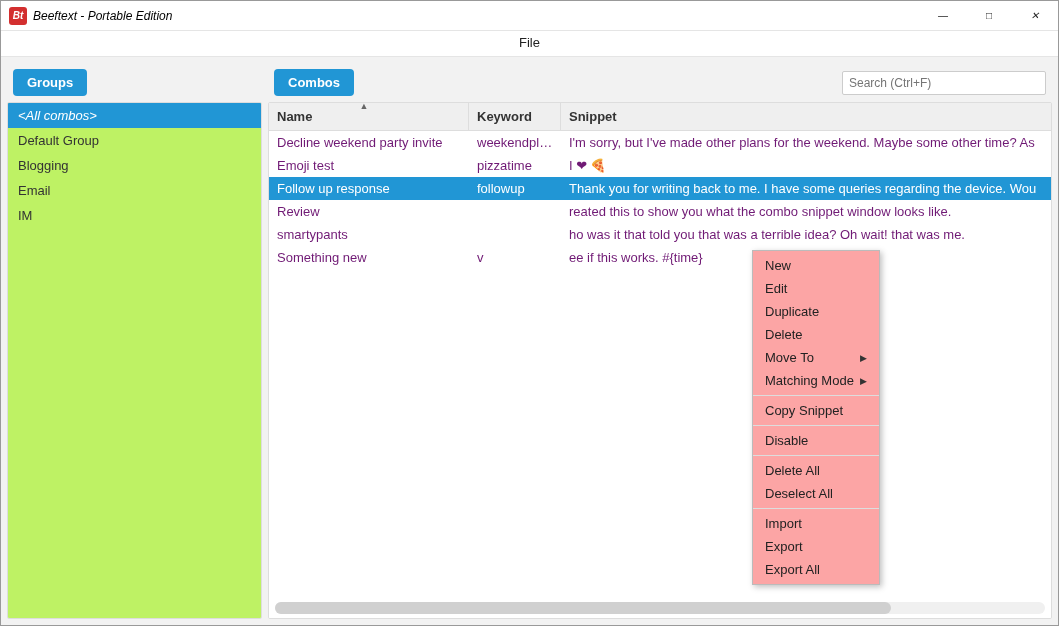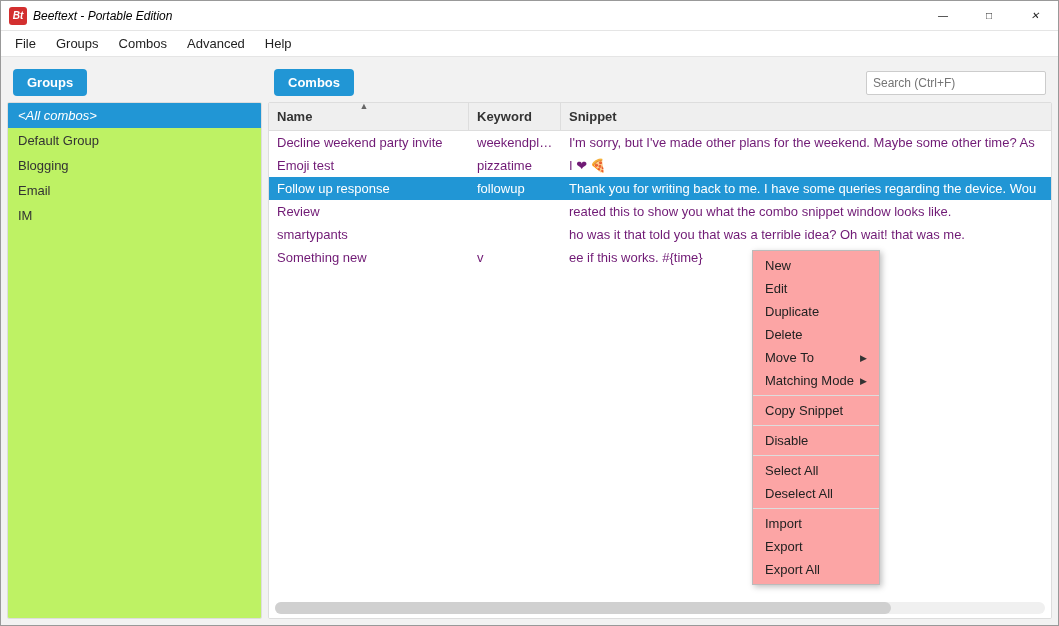--- a/index.html
+++ b/index.html
@@ -3,29 +3,29 @@
 <meta charset="utf-8">
 <style>
   * { box-sizing: border-box; }
   html, body { margin: 0; padding: 0; font-family: "Segoe UI", Tahoma, sans-serif; font-size: 13px; color: #222; background: #fff; }
   .window { width: 1059px; height: 626px; border: 1px solid #999; display: flex; flex-direction: column; background: #fff; }
   .titlebar { height: 30px; display: flex; align-items: center; padding: 0 0 0 8px; border-bottom: 1px solid #e5e5e5; font-style: italic; }
   .app-icon { width: 18px; height: 18px; background: #d32f2f; border-radius: 3px; color: #fff; font-size: 10px; font-weight: bold; display: flex; align-items: center; justify-content: center; margin-right: 6px; }
   .title-text { flex: 1; font-size: 12px; color: #000; }
   .win-controls { display: flex; }
   .win-btn { width: 46px; height: 30px; display: flex; align-items: center; justify-content: center; font-family: "Segoe UI Symbol", sans-serif; font-size: 10px; }
-  .menubar { height: 26px; display: flex; align-items: center; padding: 0 4px; border-bottom: 1px solid #e5e5e5; }
+  .menubar { height: 26px; display: flex; align-items: center; padding: 0 4px; border-bottom: 1px solid #e5e5e5; flex-direction: column; }
   .menu-item { padding: 4px 10px; font-size: 13px; }
   .content { flex: 1; display: flex; background: #f2f2f2; padding: 6px; gap: 6px; overflow: hidden; }
   .panel { background: #fff; border: 1px solid #ddd; border-radius: 2px; display: flex; flex-direction: column; overflow: hidden; }
   .left-panel { width: 255px; }
   .right-panel { flex: 1; position: relative; }
   .panel-header { display: flex; align-items: center; padding: 6px 6px 6px 6px; gap: 6px; background: #f2f2f2; border: none; }
   .pill-btn { background: #2196d5; color: #fff; border: none; border-radius: 4px 4px 4px 4px; padding: 6px 14px; font-size: 13px; font-weight: 600; }
-  .search-box { margin-left: auto; width: 180px; height: 24px; border: 1px solid #ccc; border-radius: 2px; background: #fff; padding: 2px 6px; font-size: 12px; color: #888; }
+  .search-box { margin-left: auto; width: 204px; height: 24px; border: 1px solid #ccc; border-radius: 2px; background: #fff; padding: 2px 6px; font-size: 12px; color: #888; }
   .group-list { flex: 1; background: #bef264; }
   .group-row { padding: 5px 10px; font-size: 13px; color: #333; cursor: default; }
   .group-row.selected { background: #2196d5; color: #fff; font-style: italic; }
   .combo-header-row { display: flex; background: #efefef; border-bottom: 1px solid #ddd; font-weight: 600; color: #333; }
   .col { padding: 6px 8px; border-right: 1px solid #ddd; font-size: 13px; position: relative; }
   .col-name { width: 200px; }
   .col-keyword { width: 92px; }
   .col-snippet { flex: 1; border-right: none; }
   .sort-caret { position: absolute; right: 50%; top: -2px; font-size: 9px; color: #666; }
   .combo-list { flex: 1; background: #fff; overflow: hidden; position: relative; }
@@ -148,21 +148,21 @@
         </div>
         <div class="ctx-item">
           <span>Matching Mode</span>
           <span class="ctx-arrow">▶</span>
         </div>
         <div class="ctx-sep"></div>
         <div class="ctx-item">Copy Snippet</div>
         <div class="ctx-sep"></div>
         <div class="ctx-item">Disable</div>
         <div class="ctx-sep"></div>
-        <div class="ctx-item">Select All</div>
+        <div class="ctx-item">Delete All</div>
         <div class="ctx-item">Deselect All</div>
         <div class="ctx-sep"></div>
         <div class="ctx-item">Import</div>
         <div class="ctx-item">Export</div>
         <div class="ctx-item">Export All</div>
       </div>
 
     </div>
 
   </div>

